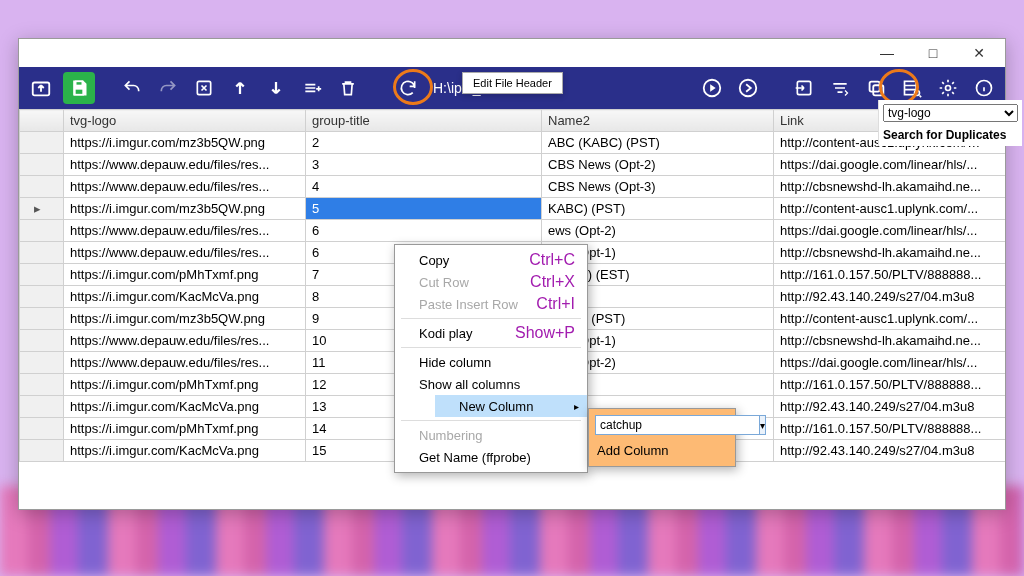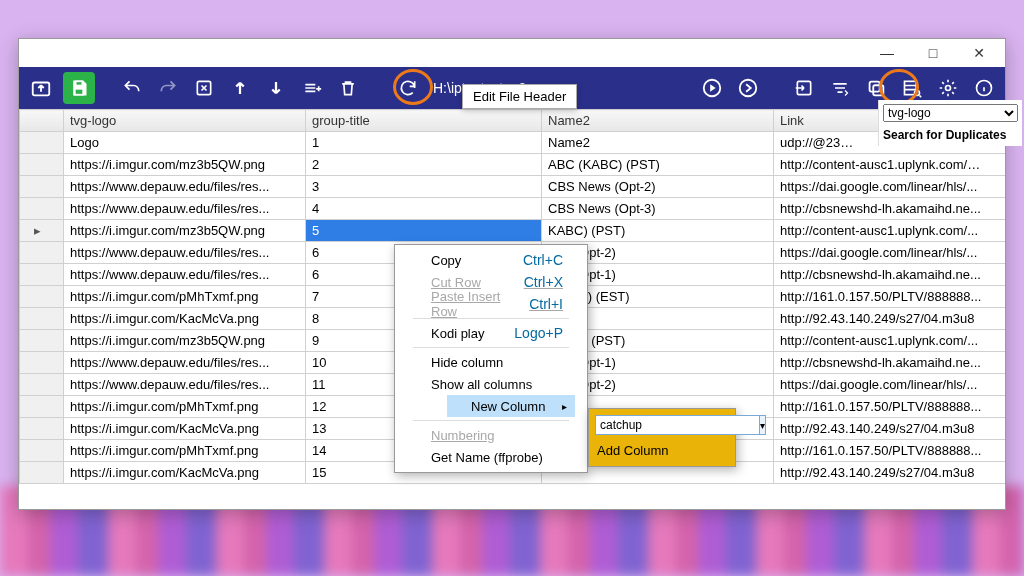--- a/index.html
+++ b/index.html
@@ -71,23 +71,23 @@
     pointer-events:none;
   }
   .circ-a { left:374px; top:2px; width:40px; height:36px; }
   .circ-b { left:860px; top:2px; width:40px; height:36px; }
   .path-text {
     color:#fff; font-size:14px; margin-left:4px;
   }
   .toolbar .spacer { flex:1; }
   .popup-edit {
     position:absolute;
-    left:462px; top:84px;
+    left:462px; top:72px;
     background:#fff; border:1px solid #aaa;
-    padding:4px 10px; font-size:13px;
+    padding:4px 10px; font-size:11px;
     box-shadow: 0 2px 6px rgba(0,0,0,.2);
     z-index:2;
   }
   
   .grid {
     flex:1;
     overflow:hidden;
     position:relative;
     font-size:13px;
   }
@@ -129,42 +129,42 @@
   .rightpanel .bold { font-weight:bold; font-size:12px; }
 
   
   .ctx {
     position:absolute;
     left:394px; top:244px;
     width:194px;
     background:#fff;
     border:1px solid #999;
     box-shadow: 2px 3px 10px rgba(0,0,0,.3);
-    padding:4px 12px;
+    padding:4px 0;
     z-index:5;
     font-size:13px;
   }
   .ctx .mi {
     display:flex; align-items:center;
     padding:2px 12px 2px 24px;
     height:22px;
     position:relative;
   }
-  .ctx .mi .sc { margin-left:auto; color:#0369a1; font-size:14px; }
-  .ctx .mi.dis { color:#a8a8a8;text-decoration:underline; }
+  .ctx .mi .sc { margin-left:auto; color:#a21caf; font-size:16px; }
+  .ctx .mi.dis { color:#a8a8a8; }
   .ctx .mi.hov { background:#bfe0fb;margin-left:40px; }
   .ctx .mi .arrow { position:absolute; right:8px; font-size:10px; }
   .ctx hr { border:none; border-top:1px solid #ddd; margin:3px 6px; }
 
   
   .subm {
     position:absolute;
     left:588px; top:408px;
     width:148px;
-    background:#eab308;
+    background:#fdba74;
     border:1px solid #999;
     box-shadow: 2px 3px 10px rgba(0,0,0,.3);
     padding:6px;
     z-index:6;
     font-size:13px;
   }
   .subm .combo {
     display:flex; margin-bottom:6px;
   }
   .subm .combo input {
@@ -320,27 +320,20 @@
           <th></th>
           <th>tvg-logo</th>
           <th>group-title</th>
           <th>Name2</th>
           <th>Link</th>
         </tr>
       </thead>
       <tbody id="tbody">
           <tr>
             <td class="gutter"></td>
-            <td>Logo</td>
-            <td class="cell-group">1</td>
-            <td>Name2</td>
-            <td>udp://@23…</td>
-          </tr>
-          <tr>
-            <td class="gutter"></td>
             <td>https://i.imgur.com/mz3b5QW.png</td>
             <td class="cell-group">2</td>
             <td>ABC (KABC) (PST)</td>
             <td>http://content-ausc1.uplynk.com/…</td>
           </tr>
           <tr>
             <td class="gutter"></td>
             <td>https://www.depauw.edu/files/res...</td>
             <td class="cell-group">3</td>
             <td>CBS News (Opt-2)</td>
@@ -460,21 +453,21 @@
       <span>Cut Row</span>
       <span class="sc">Ctrl+X</span>
     </div>
     <div class="mi dis">
       <span>Paste Insert Row</span>
       <span class="sc">Ctrl+I</span>
     </div>
     <hr>
     <div class="mi">
       <span>Kodi play</span>
-      <span class="sc">Logo+P</span>
+      <span class="sc">Show+P</span>
     </div>
     <hr>
     <div class="mi">
       <span>Hide column</span>
     </div>
     <div class="mi">
       <span>Show all columns</span>
     </div>
     <div class="mi hov">
       <span>New Column</span>

